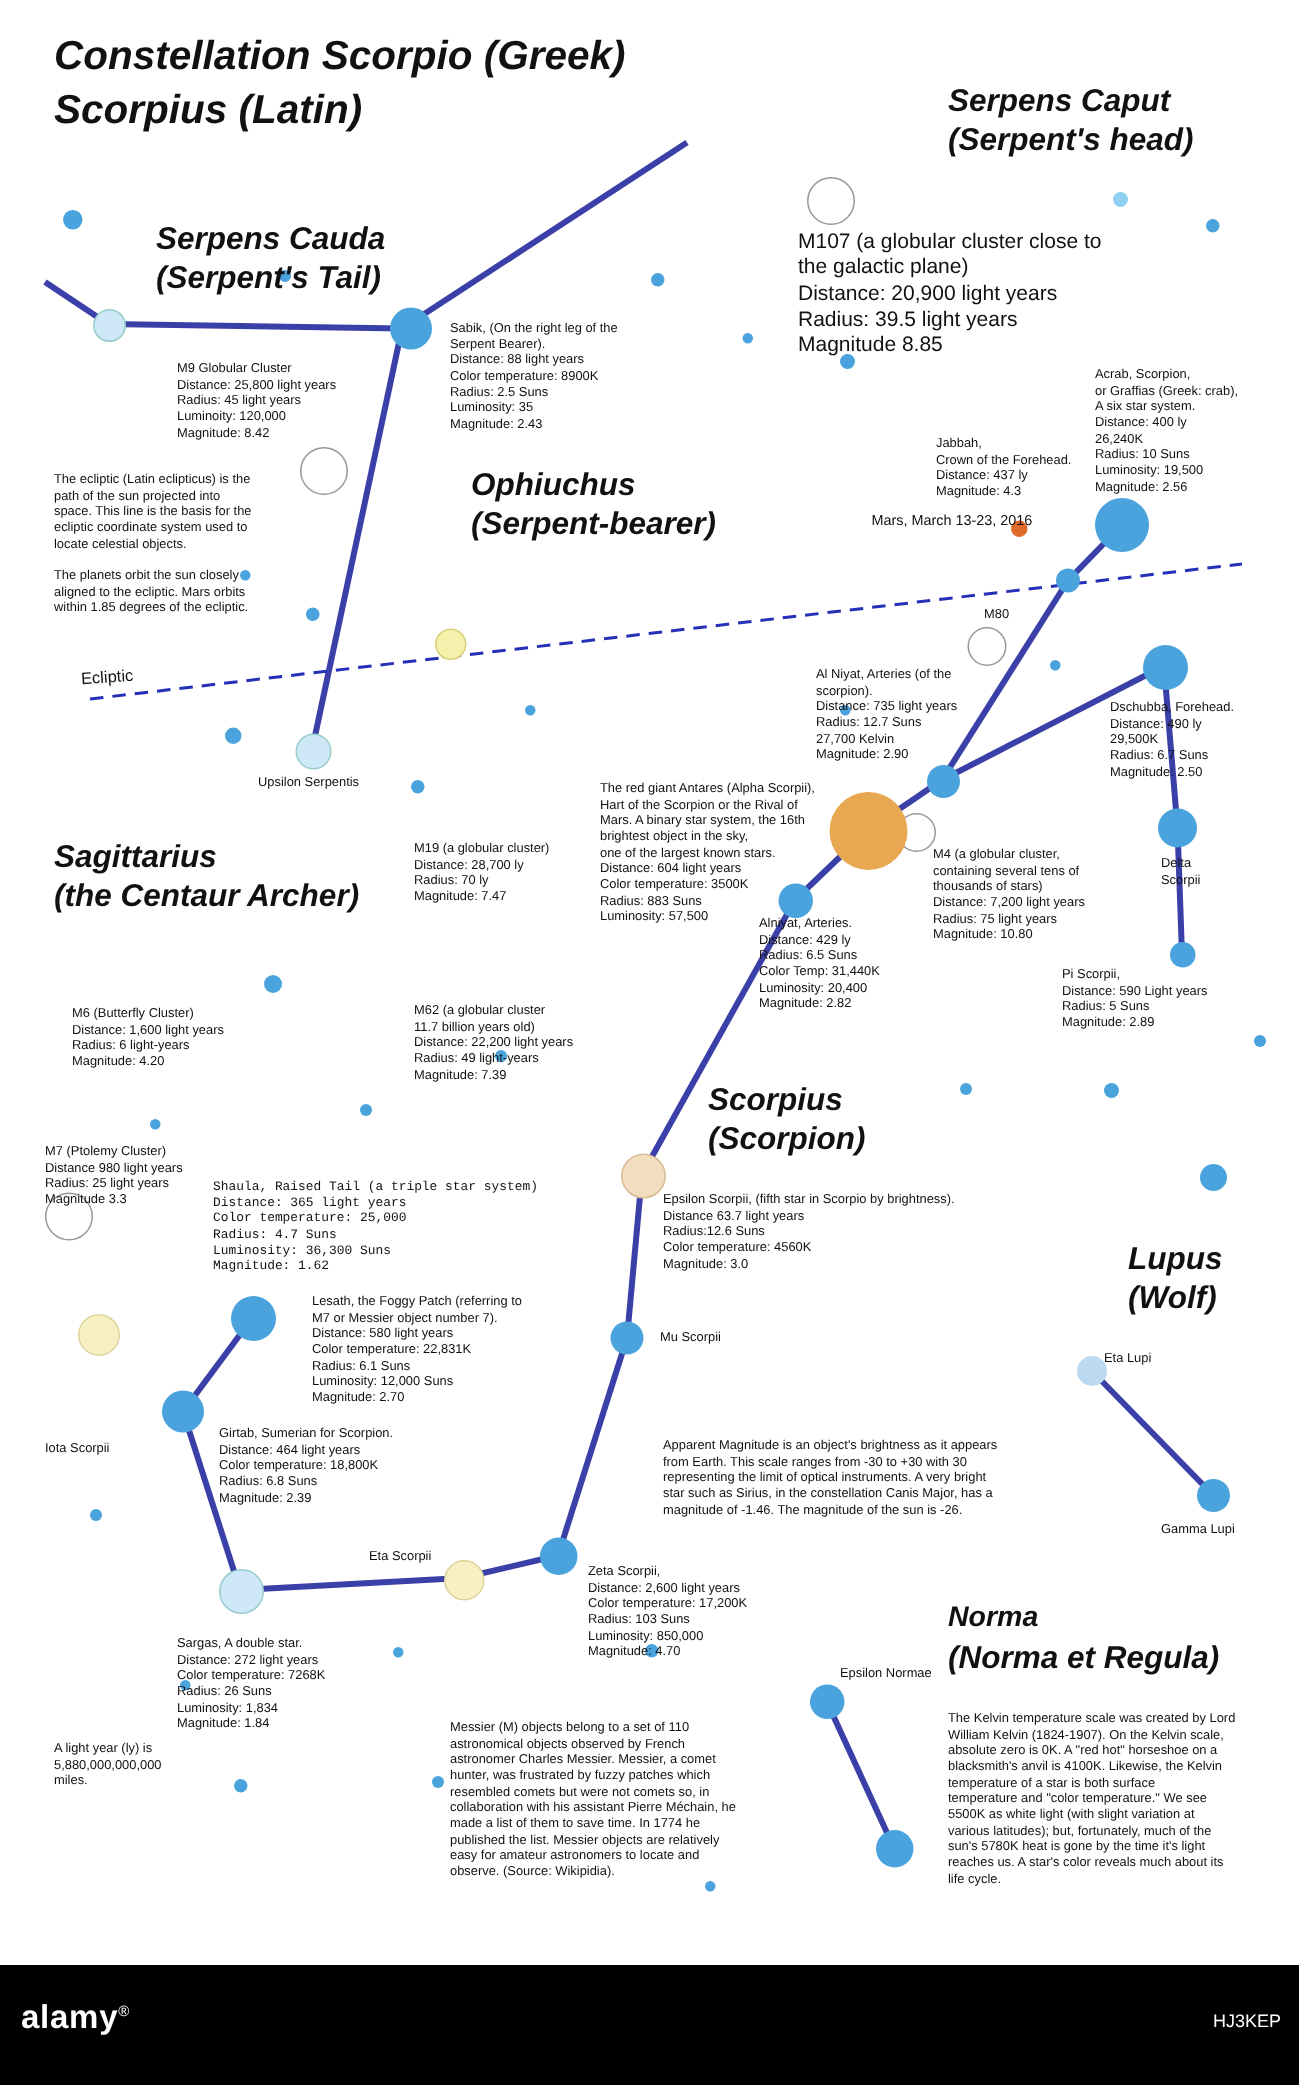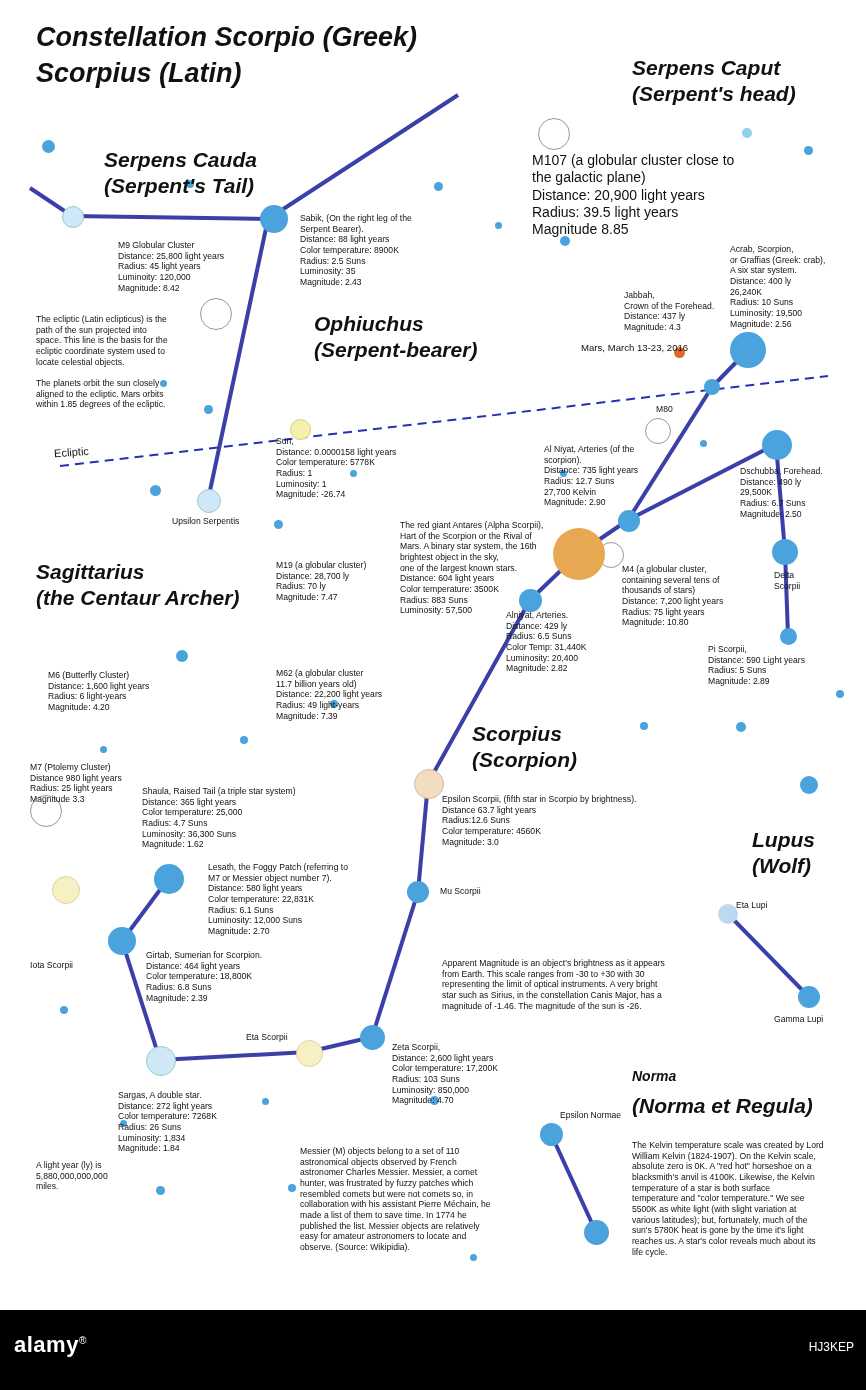--- a/index.html
+++ b/index.html
@@ -127,21 +127,21 @@
 
     <div class="constname" style="left:36px;top:560px;font-size:21px;">Sagittarius</div>
     <div class="constname" style="left:36px;top:586px;font-size:21px;">(the Centaur Archer)</div>
 
     <div class="constname" style="left:472px;top:722px;font-size:21px;">Scorpius</div>
     <div class="constname" style="left:472px;top:748px;font-size:21px;">(Scorpion)</div>
 
     <div class="constname" style="left:752px;top:828px;font-size:21px;">Lupus</div>
     <div class="constname" style="left:752px;top:854px;font-size:21px;">(Wolf)</div>
 
-    <div class="constname" style="left:632px;top:1068px;font-size:14px;">Norma</div>
+    <div class="constname" style="left:632px;top:1068px;font-size:19px;">Norma</div>
     <div class="constname" style="left:632px;top:1094px;font-size:21px;">(Norma et Regula)</div>
 
     <div class="ecliptic-lbl" style="left:54px;top:446px;">Ecliptic</div>
 
     <div class="note" style="left:532px;top:152px;font-size:14px;white-space:pre;">M107 (a globular cluster close to
 the galactic plane)
 Distance: 20,900 light years
 Radius: 39.5 light years
 Magnitude 8.85</div>
     <div class="note" style="left:118px;top:240px;font-size:8.6px;white-space:pre;">M9 Globular Cluster
@@ -173,26 +173,20 @@
     <div class="note" style="left:36px;top:314px;font-size:8.6px;white-space:pre;">The ecliptic (Latin eclipticus) is the
 path of the sun projected into
 space. This line is the basis for the
 ecliptic coordinate system used to
 locate celestial objects.
 
 The planets orbit the sun closely
 aligned to the ecliptic. Mars orbits
 within 1.85 degrees of the ecliptic.</div>
     <div class="note" style="left:172px;top:516px;font-size:8.6px;white-space:pre;">Upsilon Serpentis</div>
-    <div class="note" style="left:276px;top:436px;font-size:8.6px;white-space:pre;">Sun,
-Distance: 0.0000158 light years
-Color temperature: 5778K
-Radius: 1
-Luminosity: 1
-Magnitude: -26.74</div>
     <div class="note" style="left:544px;top:444px;font-size:8.6px;white-space:pre;">Al Niyat, Arteries (of the
 scorpion).
 Distance: 735 light years
 Radius: 12.7 Suns
 27,700 Kelvin
 Magnitude: 2.90</div>
     <div class="note" style="left:740px;top:466px;font-size:8.6px;white-space:pre;">Dschubba, Forehead.
 Distance: 490 ly
 29,500K
 Radius: 6.7 Suns
@@ -234,21 +228,21 @@
 Magnitude: 4.20</div>
     <div class="note" style="left:276px;top:668px;font-size:8.6px;white-space:pre;">M62 (a globular cluster
 11.7 billion years old)
 Distance: 22,200 light years
 Radius: 49 light-years
 Magnitude: 7.39</div>
     <div class="note" style="left:30px;top:762px;font-size:8.6px;white-space:pre;">M7 (Ptolemy Cluster)
 Distance 980 light years
 Radius: 25 light years
 Magnitude 3.3</div>
-    <div class="note" style="left:142px;top:786px;font-size:8.6px;white-space:pre;">Shaula, Raised Tail (a triple star system)
+    <div class="note" style="left:142px;top:786px;font-size:8.6px;white-space:pre;font-family:Liberation Mono, monospace;">Shaula, Raised Tail (a triple star system)
 Distance: 365 light years
 Color temperature: 25,000
 Radius: 4.7 Suns
 Luminosity: 36,300 Suns
 Magnitude: 1.62</div>
     <div class="note" style="left:442px;top:794px;font-size:8.6px;white-space:pre;">Epsilon Scorpii, (fifth star in Scorpio by brightness).
 Distance 63.7 light years
 Radius:12.6 Suns
 Color temperature: 4560K
 Magnitude: 3.0</div>

